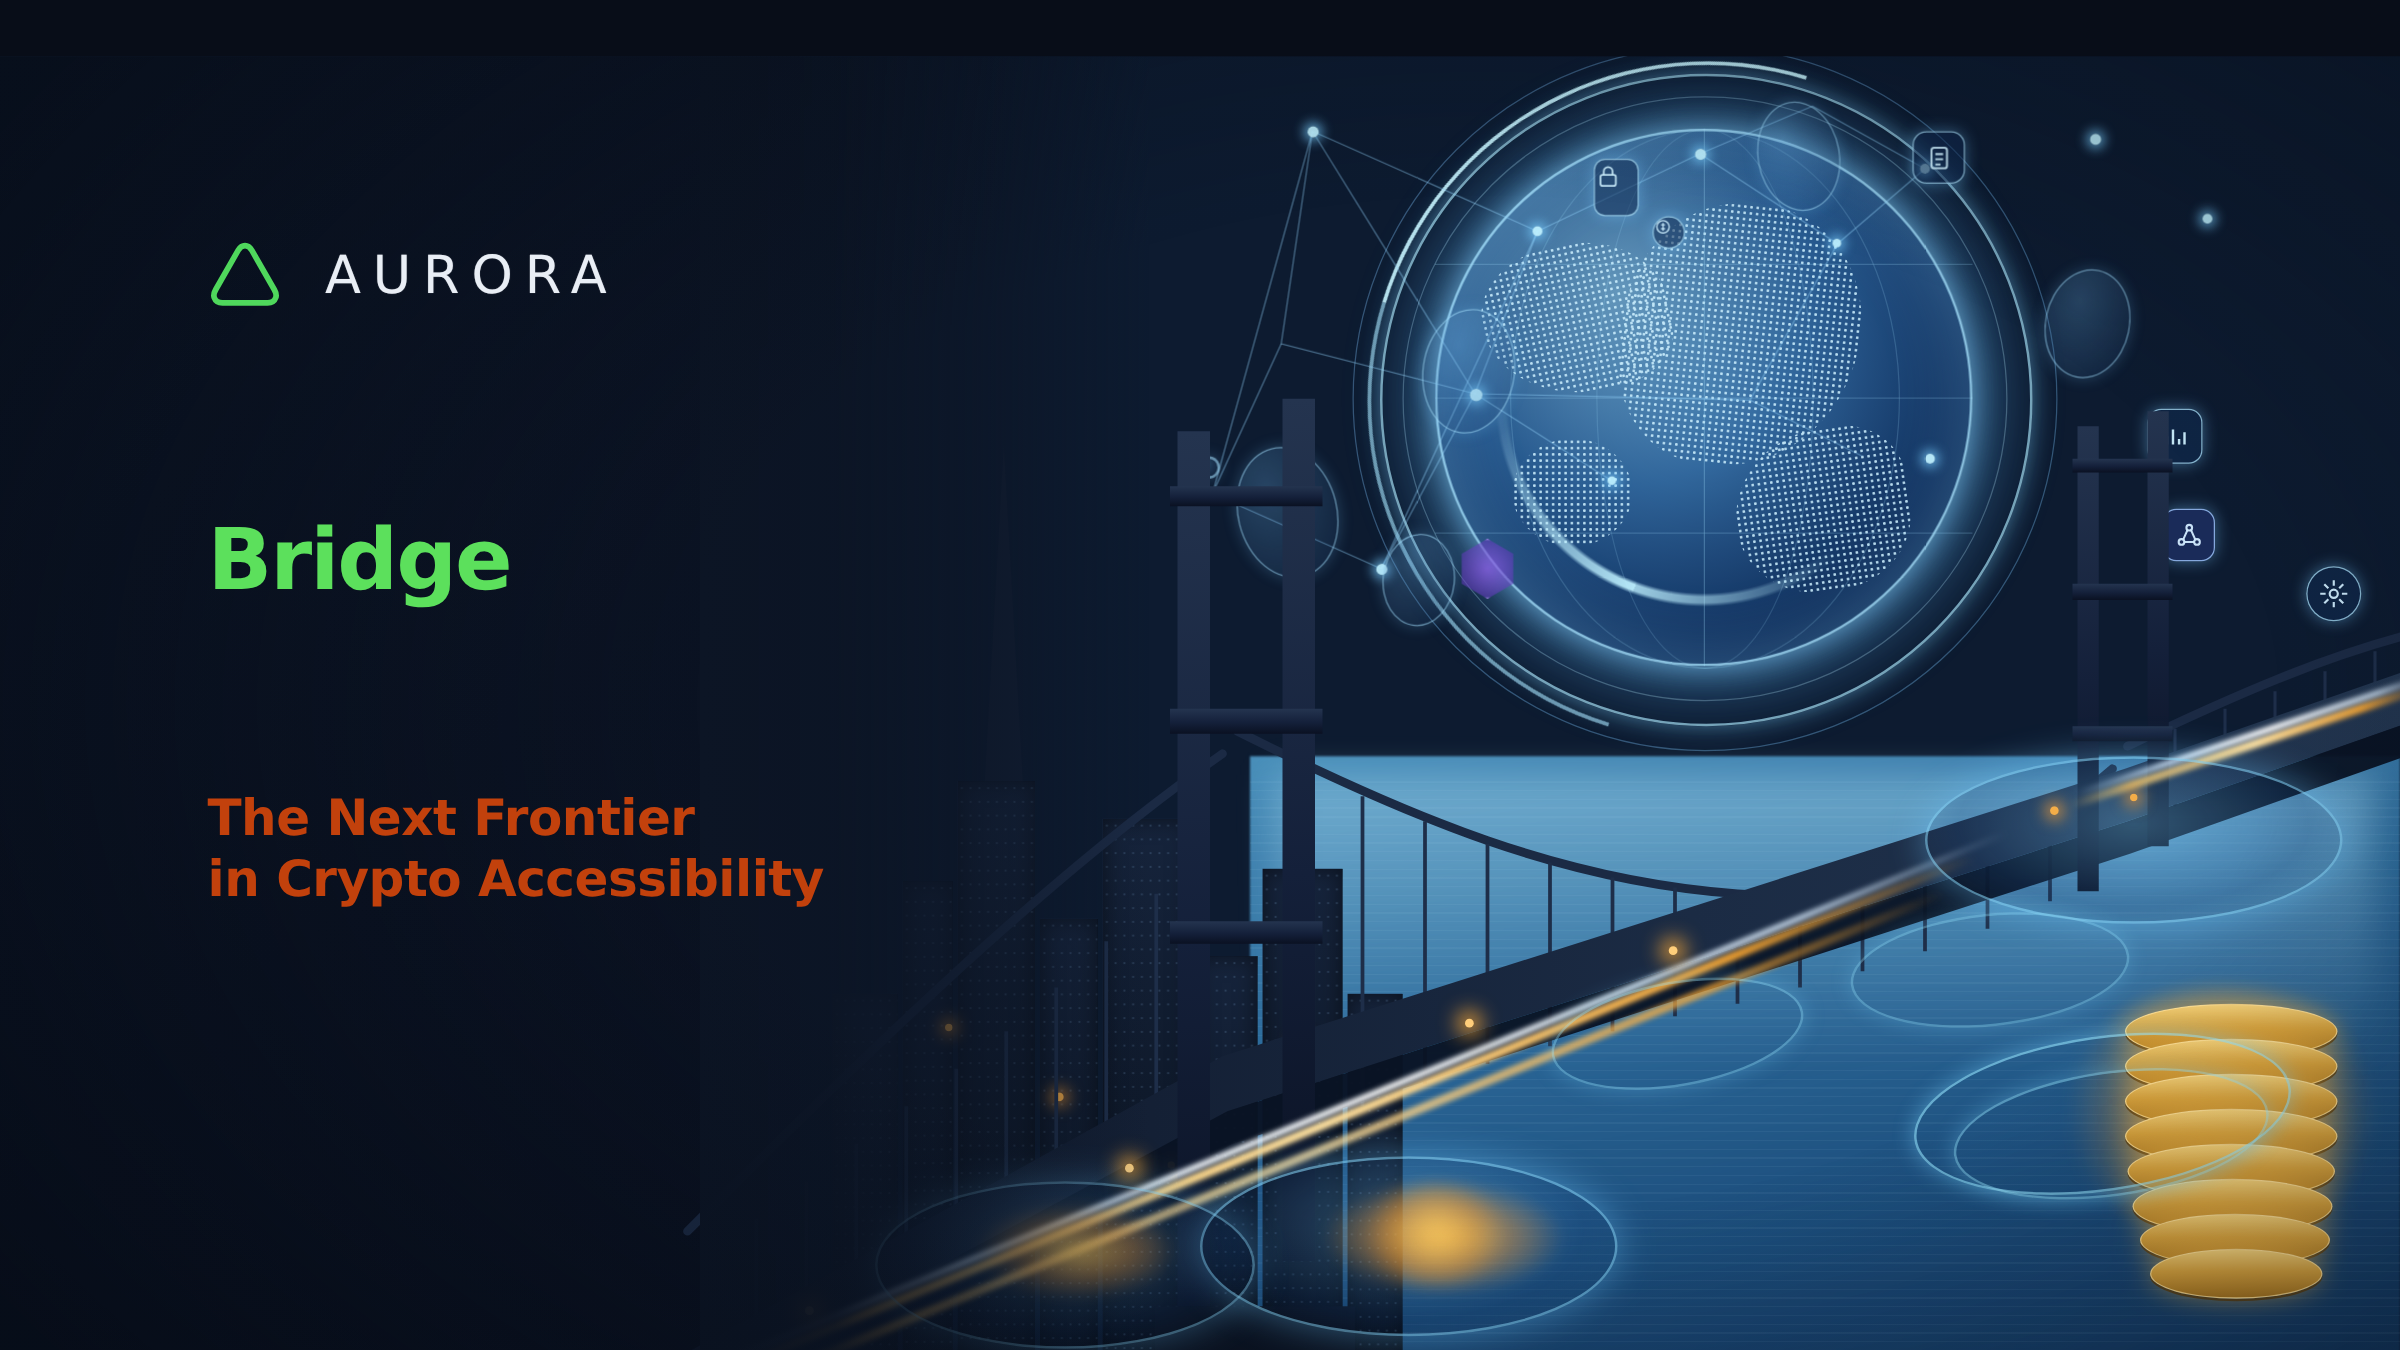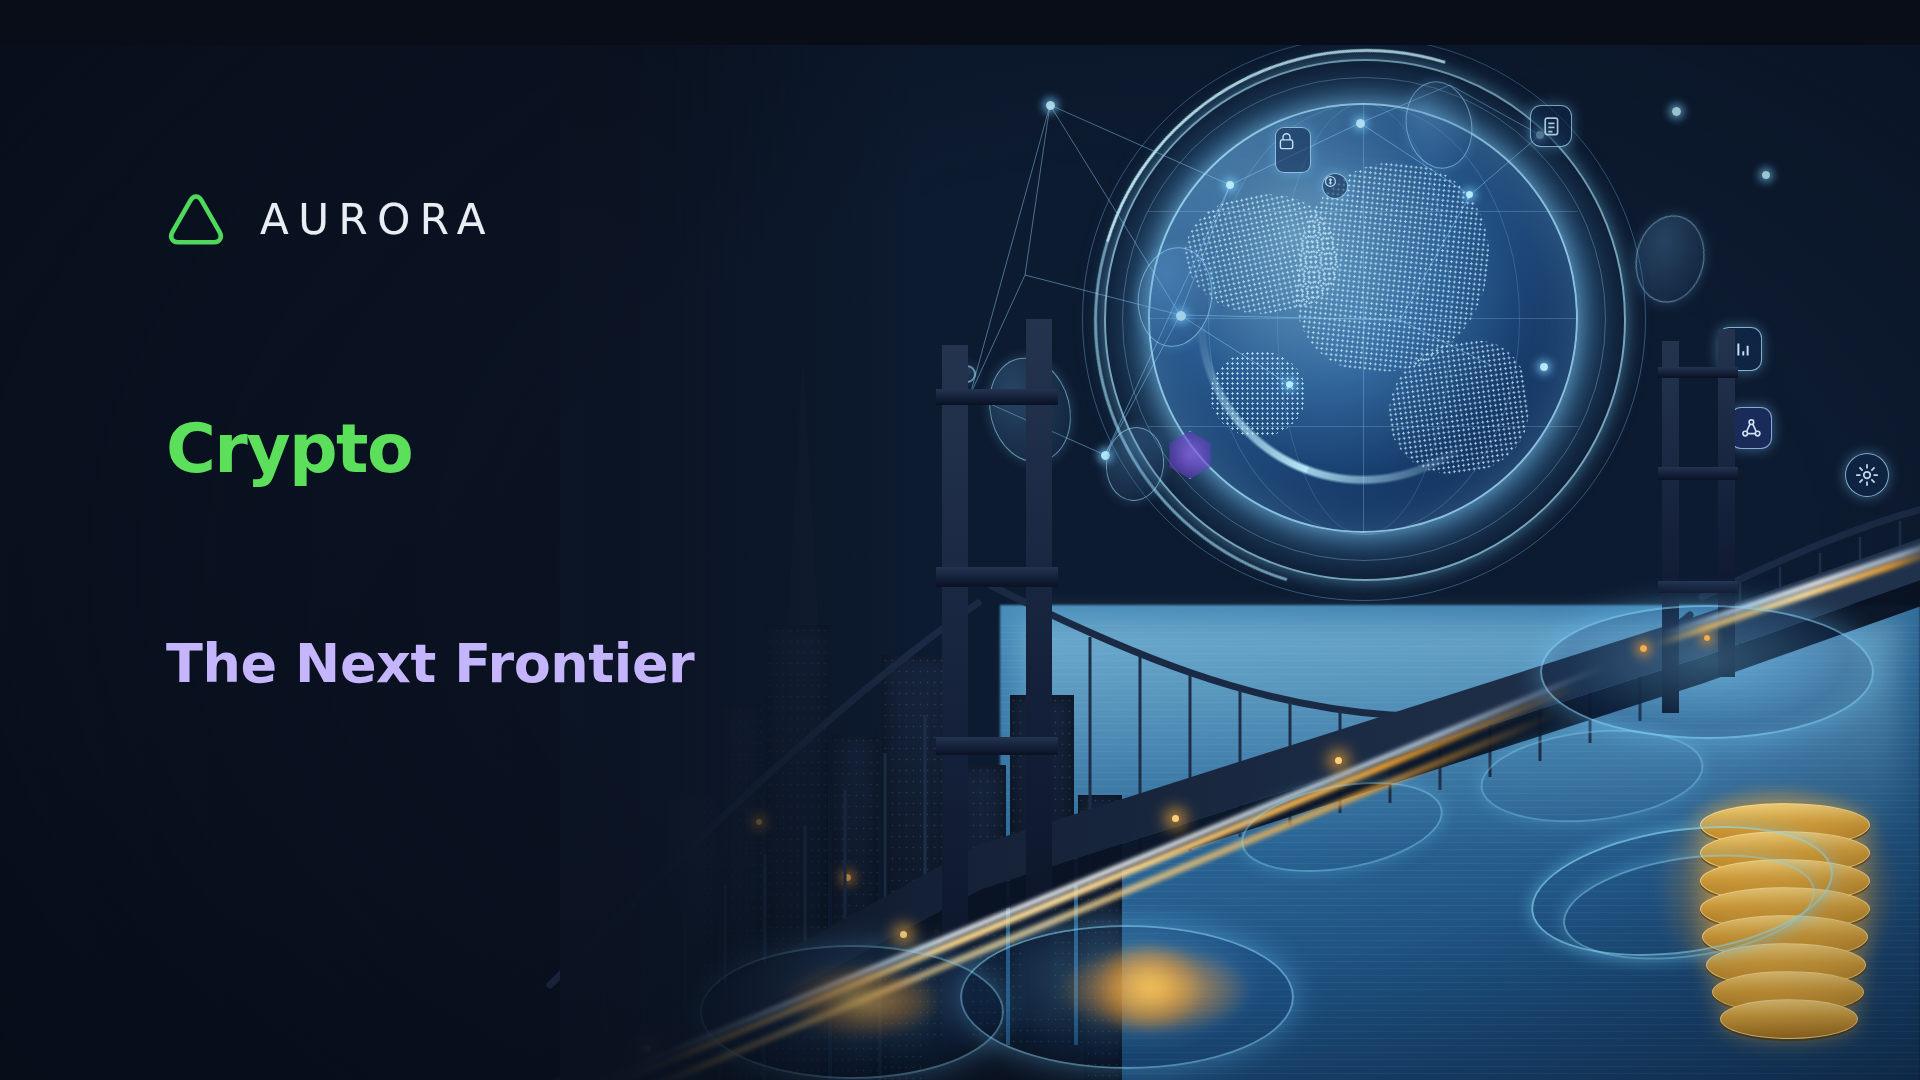--- a/index.html
+++ b/index.html
@@ -139,21 +139,21 @@
   .logo{position:absolute;left:166px;top:146px;display:flex;align-items:center;gap:34px;}
   .logo-mark{width:60px;height:58px;flex:none;}
   .logo-text{font-size:42px;letter-spacing:9.5px;font-weight:400;color:#e9eef5;
     font-family:"DejaVu Sans",sans-serif;line-height:1;
     text-shadow:0 0 1px rgba(255,255,255,.35);}
 
   .headline{position:absolute;left:166px;top:370px;width:560px;}
   .hl-line{color:#5ce05c;font-weight:700;font-size:68px;line-height:.99;letter-spacing:-1.6px;
     font-family:"DejaVu Sans",sans-serif;}
   .sub{position:absolute;left:166px;top:586px;width:560px;}
-  .sub-line{color:#c4b5fd;font-weight:700;font-size:54px;line-height:1.22;letter-spacing:-.4px;
+  .sub-line{color:#c2410c;font-weight:700;font-size:40px;line-height:1.22;letter-spacing:-.4px;
     font-family:"DejaVu Sans",sans-serif;}
 </style>
 </head>
 <body>
 
 <div id="stage">
 
   <div class="panel"></div>
 
   <div class="art">
@@ -411,21 +411,22 @@
   <div class="content">
 
     <div class="logo">
       <svg class="logo-mark" viewBox="0 0 60 58" fill="none">
         <path d="M30 5.5c2.4 0 4.2 1.6 5.5 3.8l18 31.5c1.3 2.3 1.8 4.3 1.1 6.3-.9 2.6-3.3 4.2-6.6 4.2H12c-3.3 0-5.7-1.6-6.6-4.2-.7-2-0.2-4 1.1-6.3l18-31.5C25.8 7.1 27.6 5.5 30 5.5Z" stroke="#4fd85c" stroke-width="4.6" stroke-linejoin="round"></path>
       </svg>
       <span class="logo-text">AURORA</span>
     </div>
 
     <div class="headline">
-      <div class="hl-line">Crypto</div>
+      <div class="hl-line">Bridge</div>
     </div>
 
     <div class="sub">
       <div class="sub-line">The Next Frontier</div>
+      <div class="sub-line">in Crypto Accessibility</div>
     </div>
 
   </div>
 </div>
 
 </body></html>

